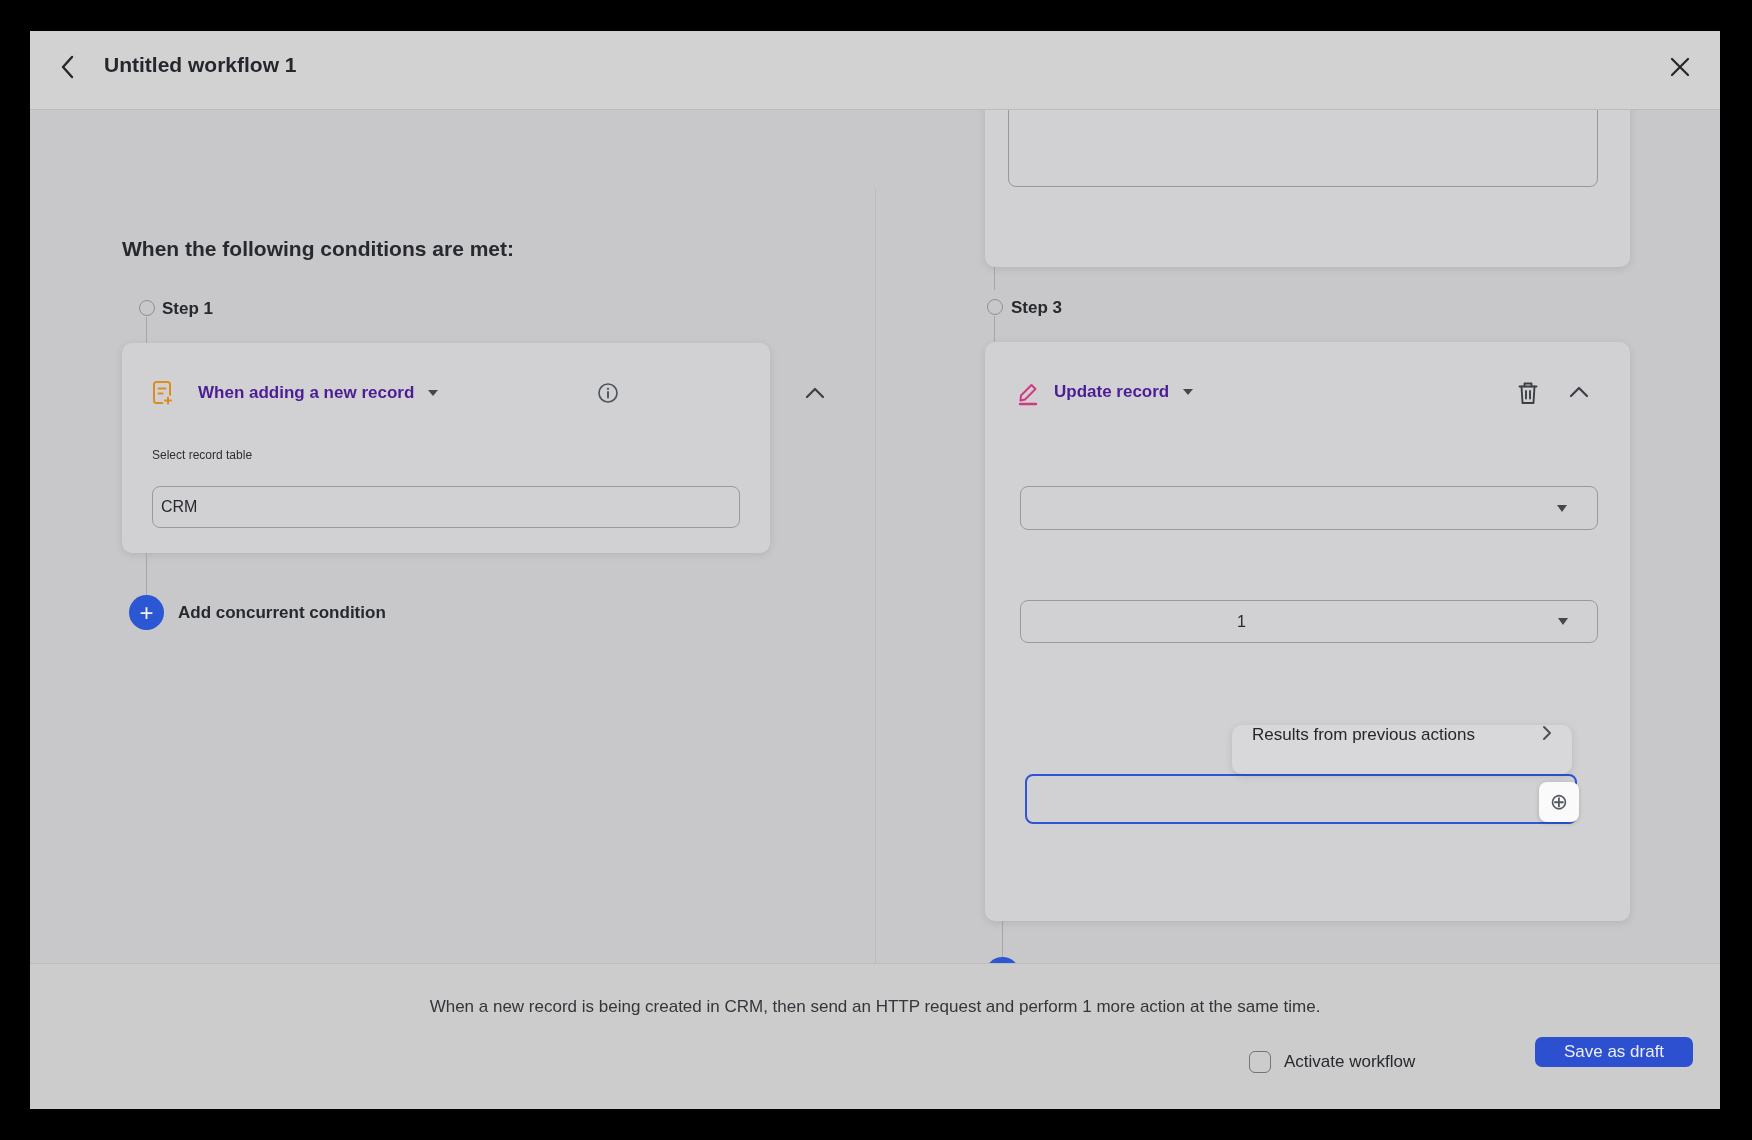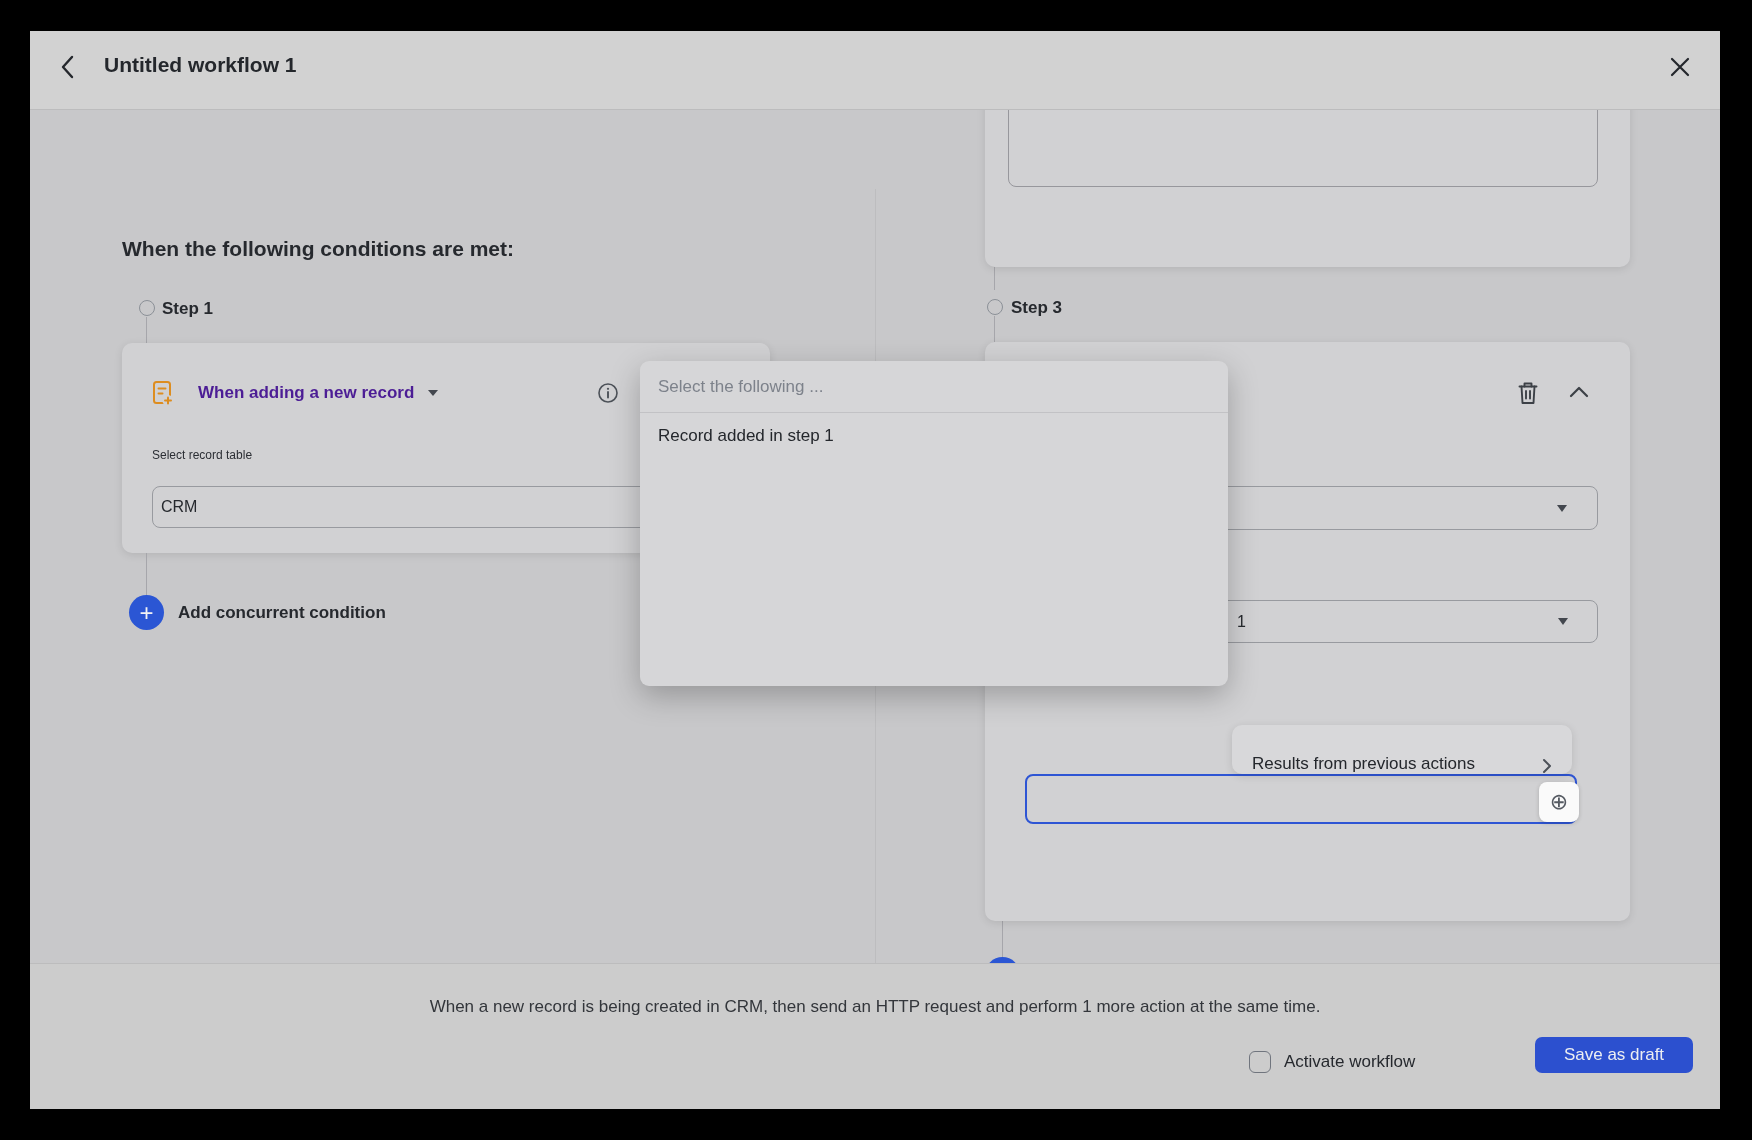--- a/index.html
+++ b/index.html
@@ -41,33 +41,33 @@
   .dd-item1 { position:absolute; left:18px; top:65px; width:552px; height:28px; font-size:17px; color:#24272c; cursor:pointer; }
 
   .spot-frame { position:absolute; left:601px; top:425px; width:593px; height:60px; background:#fdfdfd; border-radius:10px; box-shadow:0 3px 12px rgba(0,0,0,0.20); z-index:50; }
   .spot-row { position:absolute; left:6px; top:4px; width:581px; height:52px; background:#eef0f1; border-radius:7px; display:flex; align-items:center; cursor:pointer; }
   .spot-text { position:absolute; left:21px; font-size:17px; color:#1f2329; }
   .select-btn { position:absolute; left:423px; top:10px; width:78px; height:33px; background:#3370ff; border:none; border-radius:17px; color:#fff; font-size:15px; font-family:inherit; cursor:pointer; }
   .next-link { position:absolute; left:518px; top:0; height:52px; display:flex; align-items:center; gap:5px; color:#3370ff; font-size:16px; cursor:pointer; }
 
   
   .input-plain { position:absolute; border:1px solid #97979c; border-radius:8px; background:transparent; }
-  .pill { position:absolute; left:1202px; top:615px; width:340px; height:49px; background:#d8d8da; border-radius:10px; box-shadow:0 2px 8px rgba(0,0,0,0.12); display:flex; align-items:flex-end; cursor:pointer; z-index:5; }
+  .pill { position:absolute; left:1202px; top:615px; width:340px; height:49px; background:#d8d8da; border-radius:10px; box-shadow:0 2px 8px rgba(0,0,0,0.12); display:flex; align-items:flex-start; cursor:pointer; z-index:5; }
   .pill-text { margin-left:20px; font-size:17px; color:#24272c; }
   .field-input { position:absolute; left:995px; top:664px; width:552px; height:50px; border:2px solid #2e55d4; border-radius:8px; background:transparent; font-size:16px; font-family:inherit; color:#26292e; padding:0 14px; outline:none; z-index:4; }
   .plus-box { position:absolute; left:1509px; top:672px; width:40px; height:40px; background:#fafafa; border-radius:8px; box-shadow:0 1px 4px rgba(0,0,0,0.18); display:flex; align-items:center; justify-content:center; font-size:22px; color:#565b63; cursor:pointer; z-index:6; }
   .select-field { position:absolute; left:984px; top:750px; display:flex; align-items:center; gap:8px; color:#2e55d4; font-size:17px; cursor:pointer; }
   .select-field .plus-glyph { font-size:20px; }
 
   
   .footerbar { position:absolute; left:0; top:932px; width:1690px; height:146px; background:#cccccc; border-top:1px solid #bcbcbd; z-index:20; }
   .summary { position:absolute; left:0; top:33px; width:100%; text-align:center; font-size:17px; color:#33363b; }
   .checkbox { position:absolute; left:1219px; top:1020px; width:22px; height:22px; border:1.6px solid #70757e; border-radius:6px; background:transparent; cursor:pointer; z-index:21; }
   .cb-label { position:absolute; left:1254px; top:1021px; font-size:17px; color:#26292e; z-index:21; }
-  .save-btn { position:absolute; left:1505px; top:1006px; width:158px; height:36px; background:#2c50cf; border:none; border-radius:7px; color:#eceef2; font-size:17px; font-family:inherit; cursor:pointer; z-index:21; }
+  .save-btn { position:absolute; left:1505px; top:1006px; width:158px; height:30px; background:#2c50cf; border:none; border-radius:7px; color:#eceef2; font-size:17px; font-family:inherit; cursor:pointer; z-index:21; }
 
   svg { display:block; }
 </style>
 </head>
 <body>
 
 <div class="frame">
 
   <div class="main">
     <div class="pane-divider"></div>
@@ -178,25 +178,20 @@
       <span>Select field</span>
     </div>
 
     <div class="conn" style="left:972px; top:811px; height:36px;"></div>
     <div class="add-circle" style="left:955px; top:847px;">
       <span>+</span>
     </div>
     <div class="add-label" style="left:1004px; top:855px;">Add action</div>
   </div>
 
-  <div class="dropdown">
-    <div class="dd-header">Select the following ...</div>
-    <div class="dd-divider"></div>
-    <div class="dd-item1">Record added in step 1</div>
-  </div>
 
 
   <div class="titlebar">
     <div class="back-btn">
       <svg width="16" height="26" viewBox="0 0 16 26" fill="none" stroke="#24272c" stroke-width="2.4" stroke-linecap="round" stroke-linejoin="round">
         <path d="M13 3 L4 13 L13 23"></path>
       </svg>
     </div>
     <div class="win-title">Untitled workflow 1</div>
     <div class="close-btn">

